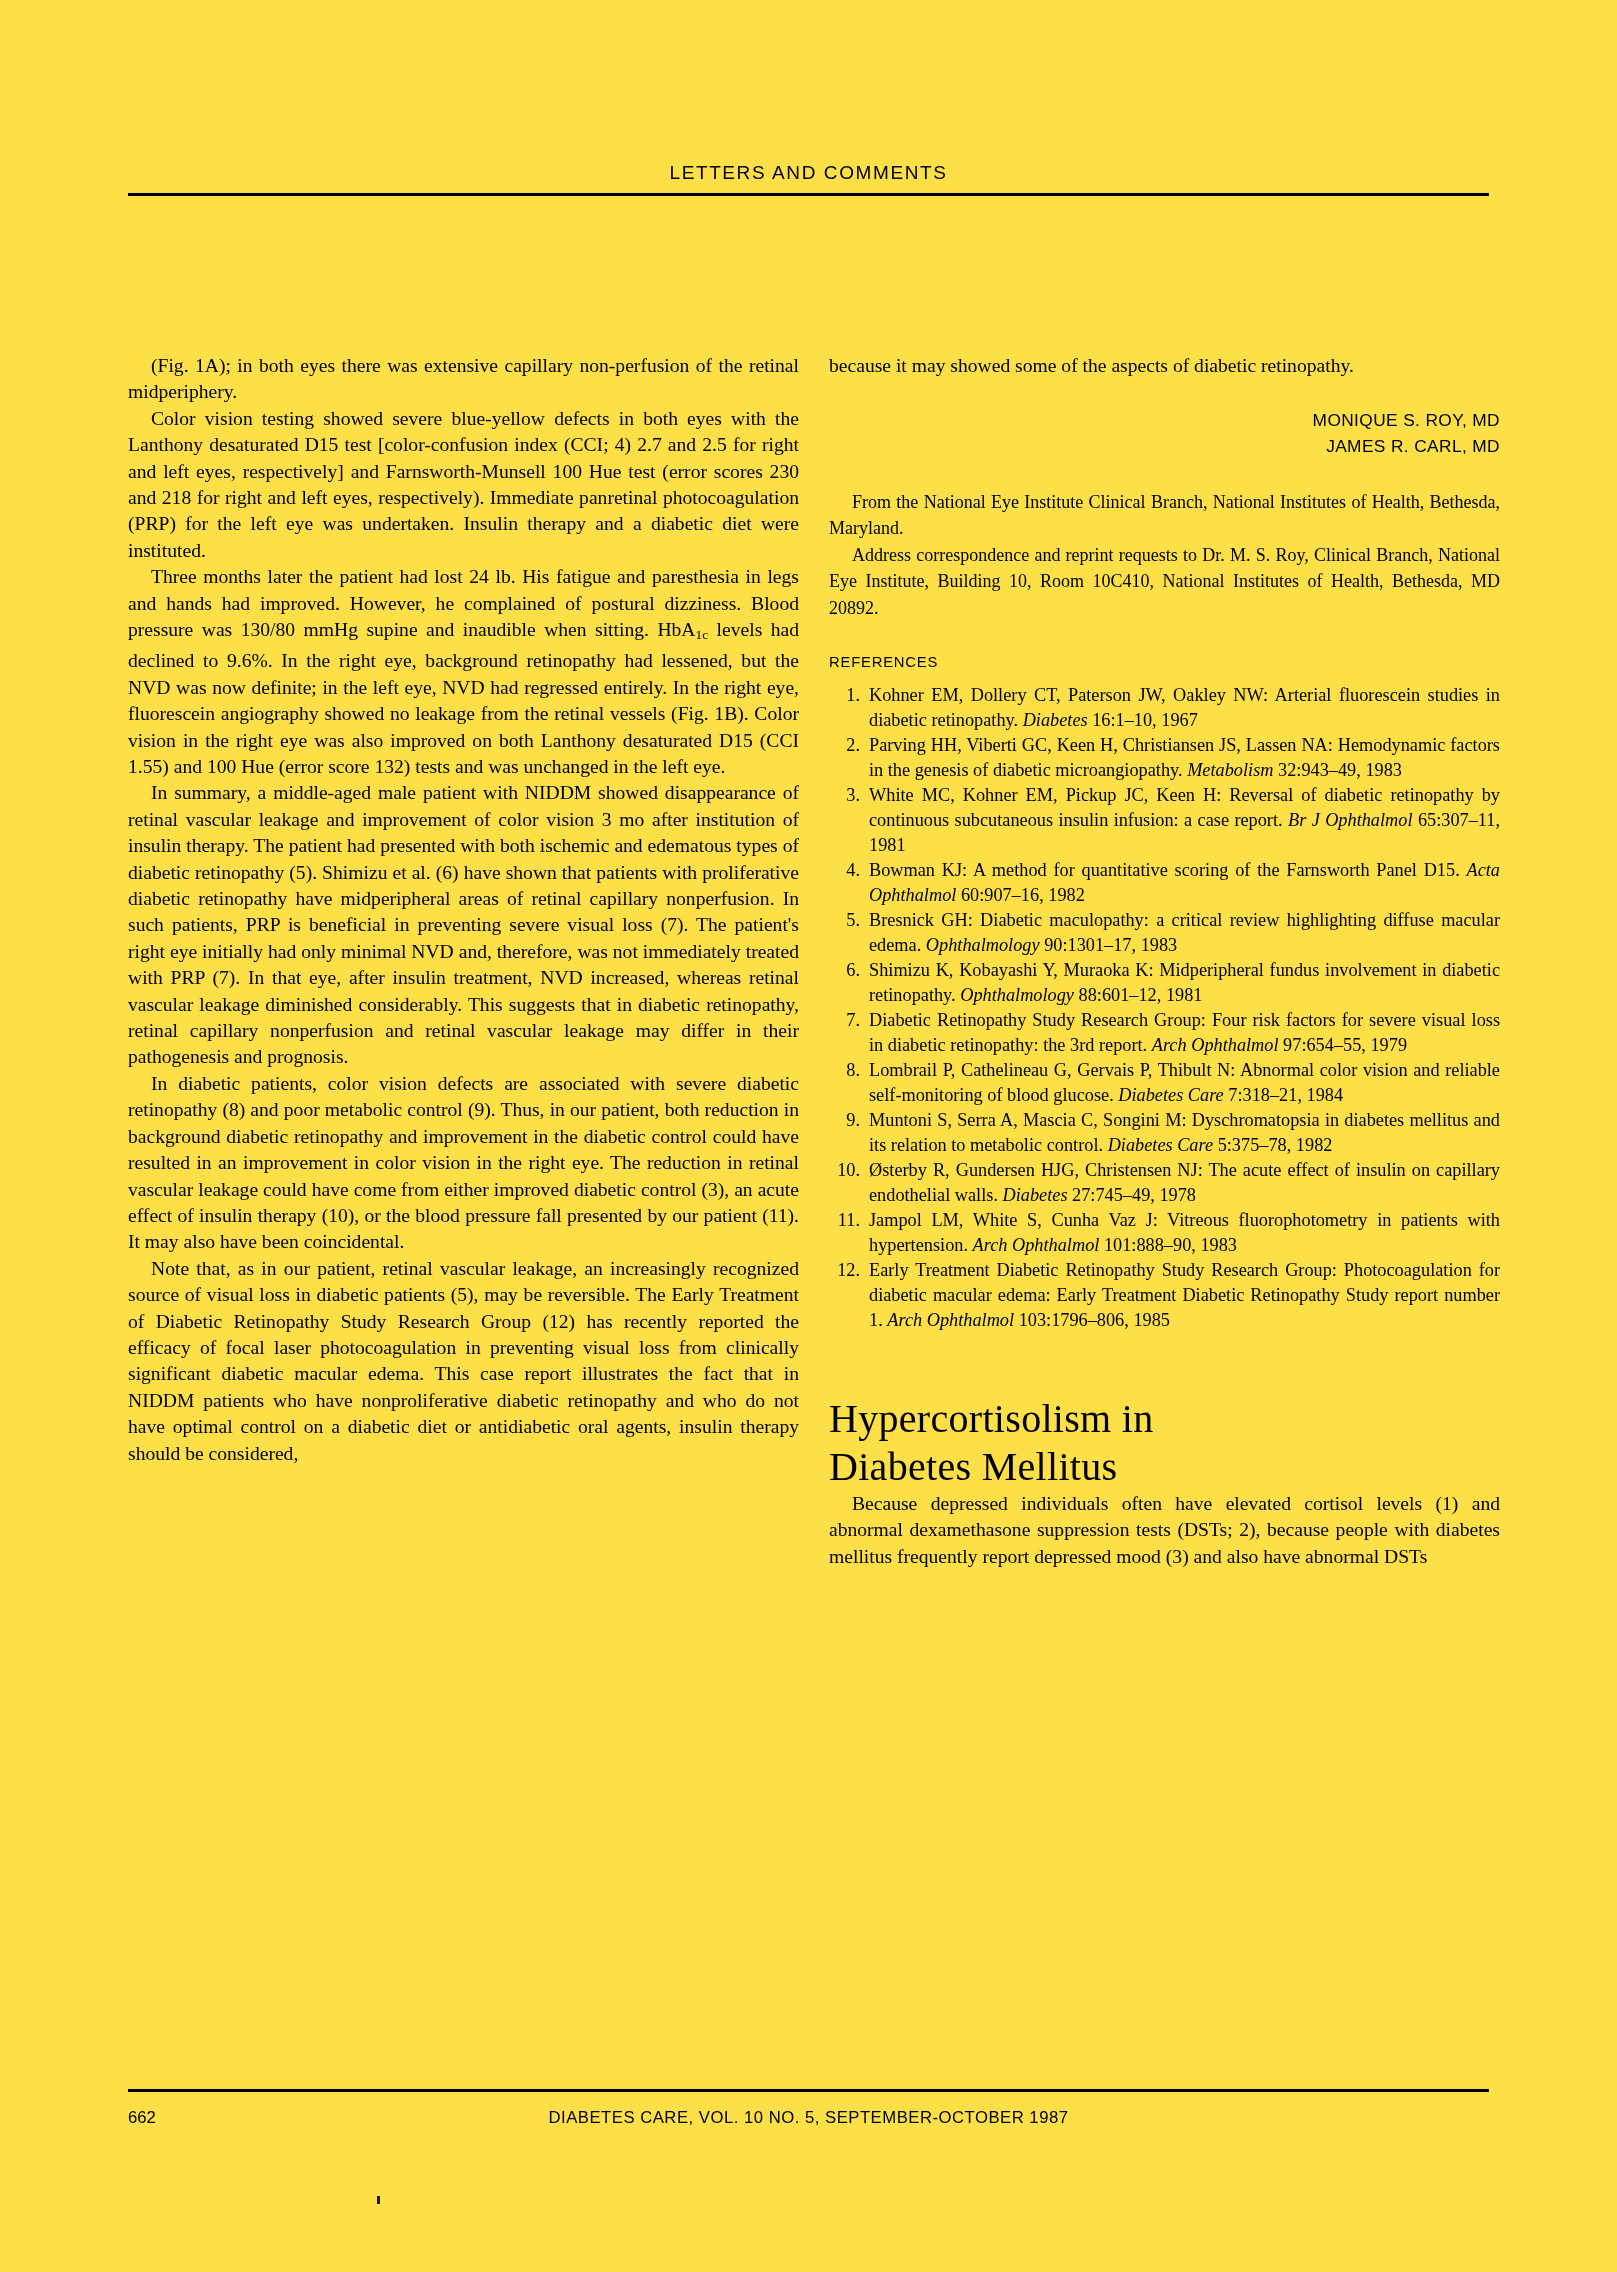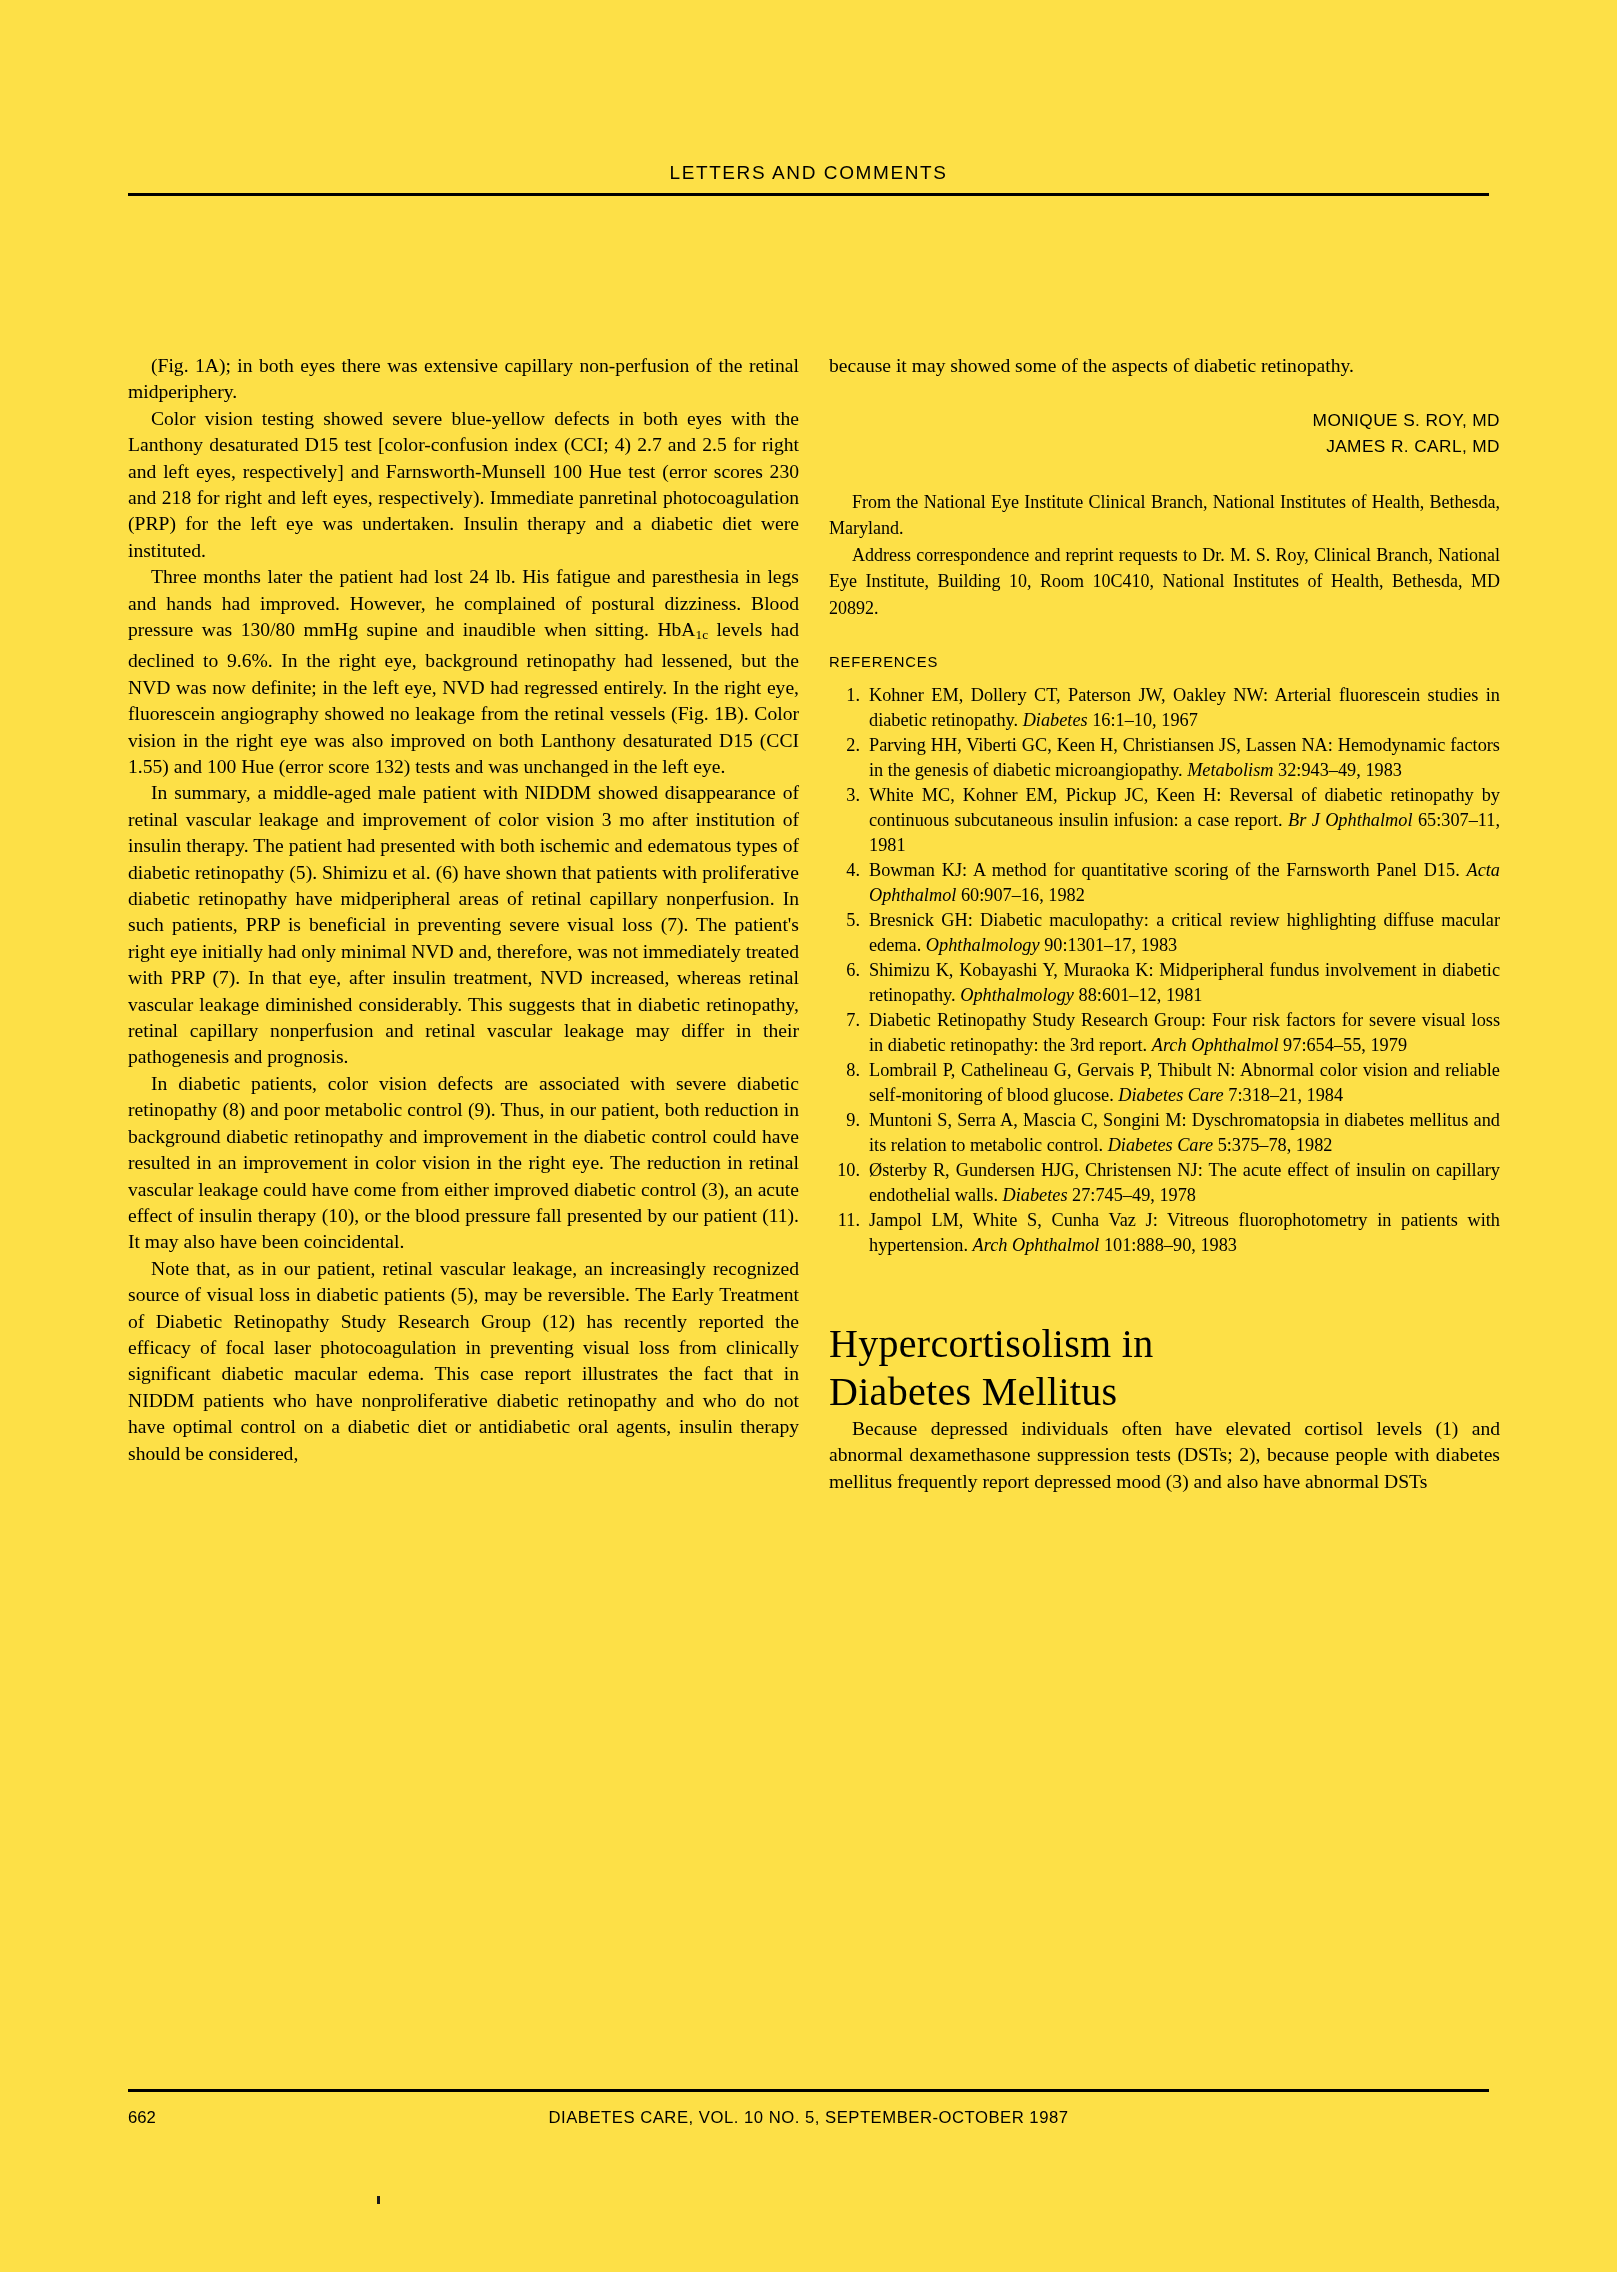--- a/index.html
+++ b/index.html
@@ -201,20 +201,21 @@
         <li><span class="num">2.</span>Parving HH, Viberti GC, Keen H, Christiansen JS, Lassen NA: Hemodynamic factors in the genesis of diabetic microangiopathy. <span class="it">Metabolism</span> 32:943–49, 1983</li>
         <li><span class="num">3.</span>White MC, Kohner EM, Pickup JC, Keen H: Reversal of diabetic retinopathy by continuous subcutaneous insulin infusion: a case report. <span class="it">Br J Ophthalmol</span> 65:307–11, 1981</li>
         <li><span class="num">4.</span>Bowman KJ: A method for quantitative scoring of the Farnsworth Panel D15. <span class="it">Acta Ophthalmol</span> 60:907–16, 1982</li>
         <li><span class="num">5.</span>Bresnick GH: Diabetic maculopathy: a critical review highlighting diffuse macular edema. <span class="it">Ophthalmology</span> 90:1301–17, 1983</li>
         <li><span class="num">6.</span>Shimizu K, Kobayashi Y, Muraoka K: Midperipheral fundus involvement in diabetic retinopathy. <span class="it">Ophthalmology</span> 88:601–12, 1981</li>
         <li><span class="num">7.</span>Diabetic Retinopathy Study Research Group: Four risk factors for severe visual loss in diabetic retinopathy: the 3rd report. <span class="it">Arch Ophthalmol</span> 97:654–55, 1979</li>
         <li><span class="num">8.</span>Lombrail P, Cathelineau G, Gervais P, Thibult N: Abnormal color vision and reliable self-monitoring of blood glucose. <span class="it">Diabetes Care</span> 7:318–21, 1984</li>
         <li><span class="num">9.</span>Muntoni S, Serra A, Mascia C, Songini M: Dyschromatopsia in diabetes mellitus and its relation to metabolic control. <span class="it">Diabetes Care</span> 5:375–78, 1982</li>
         <li><span class="num">10.</span>Østerby R, Gundersen HJG, Christensen NJ: The acute effect of insulin on capillary endothelial walls. <span class="it">Diabetes</span> 27:745–49, 1978</li>
         <li><span class="num">11.</span>Jampol LM, White S, Cunha Vaz J: Vitreous fluorophotometry in patients with hypertension. <span class="it">Arch Ophthalmol</span> 101:888–90, 1983</li>
+        <li><span class="num">12.</span>Early Treatment Diabetic Retinopathy Study Research Group: Photocoagulation for diabetic macular edema: Early Treatment Diabetic Retinopathy Study report number 1. <span class="it">Arch Ophthalmol</span> 103:1796–806, 1985</li>
       </ol>
 
     <div class="article-title">
       <div>Hypercortisolism in</div>
       <div>Diabetes Mellitus</div>
     </div>
 
     <p class="lead">Because depressed individuals often have elevated cortisol levels (1) and abnormal dexamethasone suppression tests (DSTs; 2), because people with diabetes mellitus frequently report depressed mood (3) and also have abnormal DSTs</p>
   </div>
 

